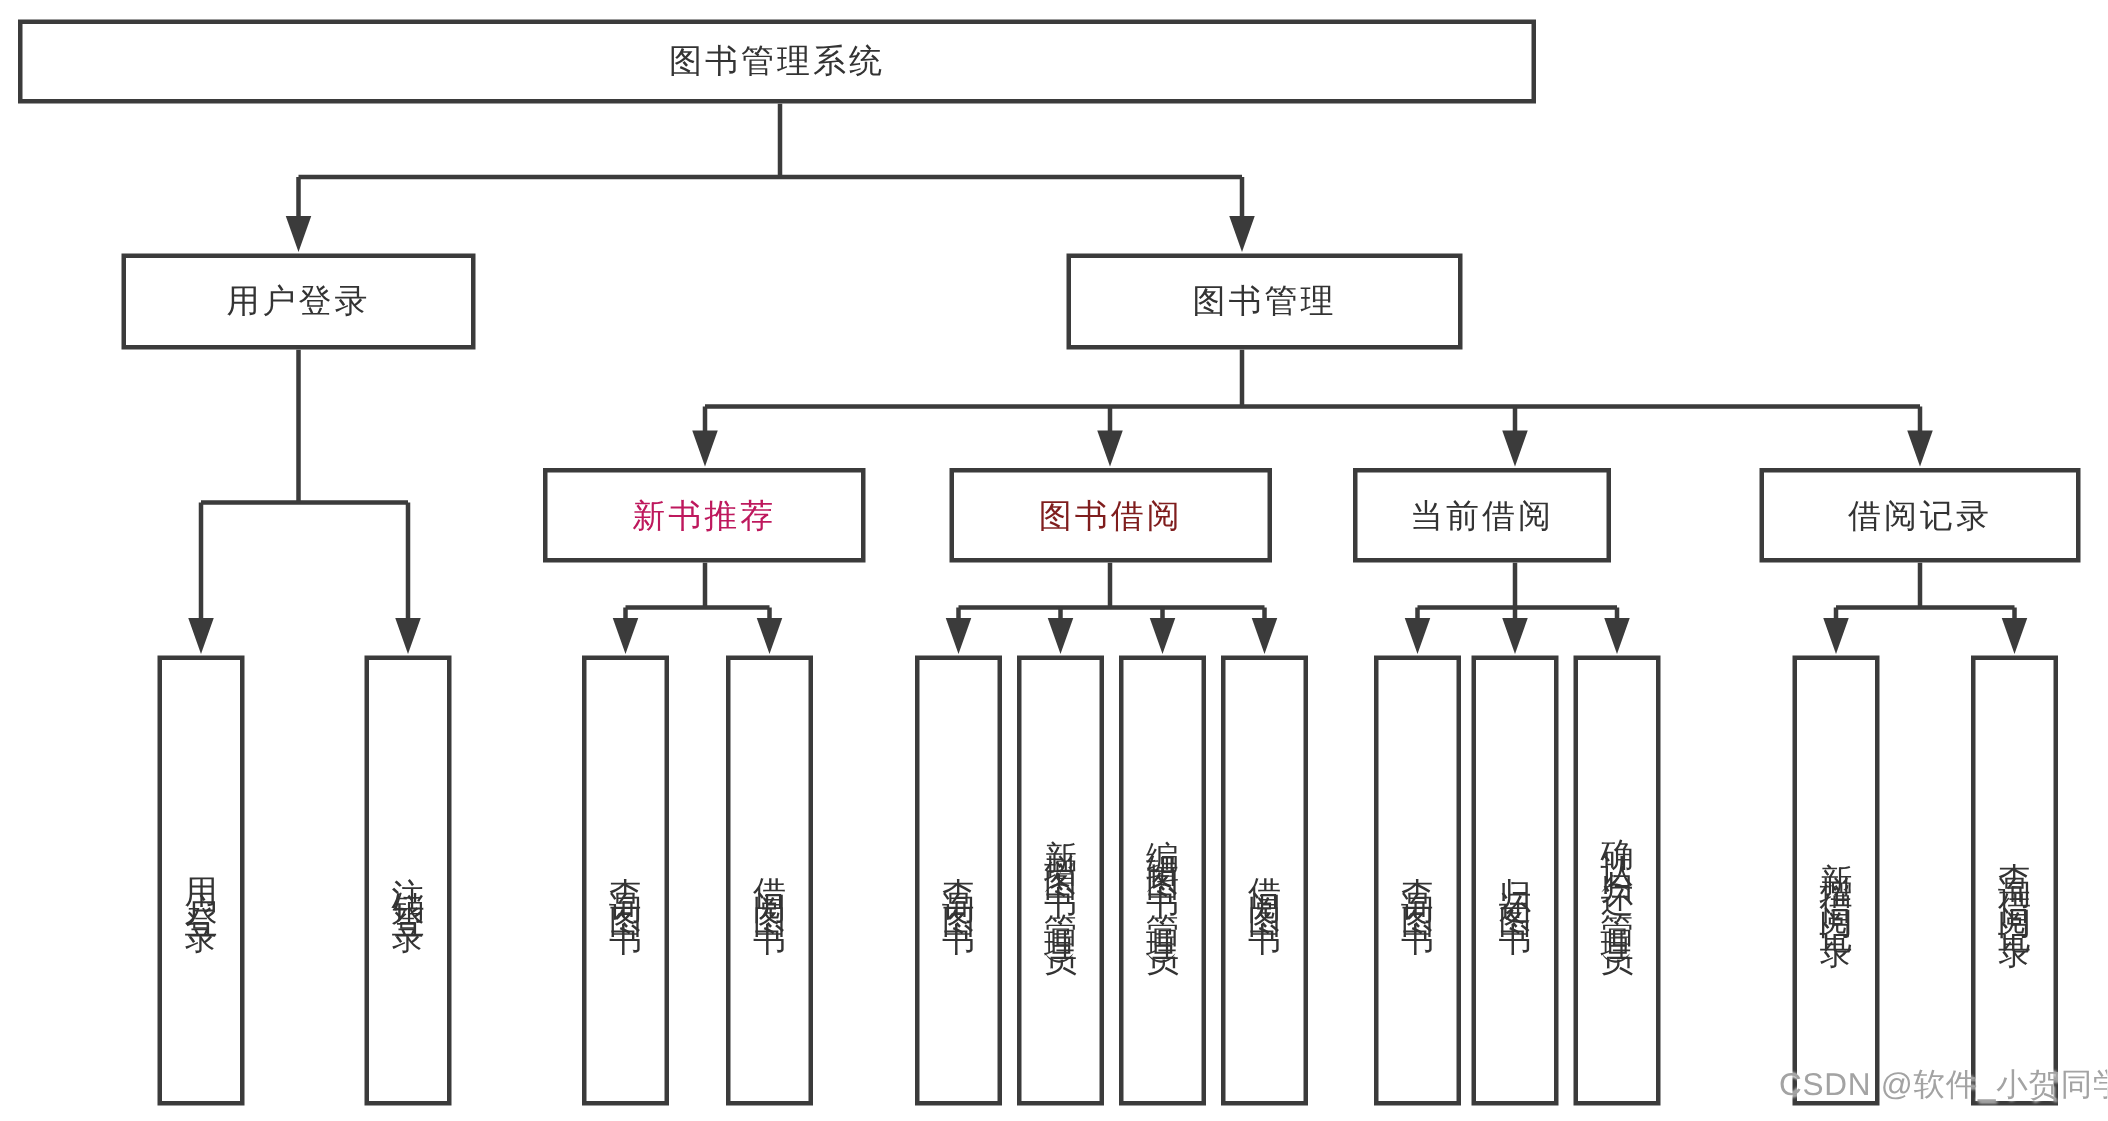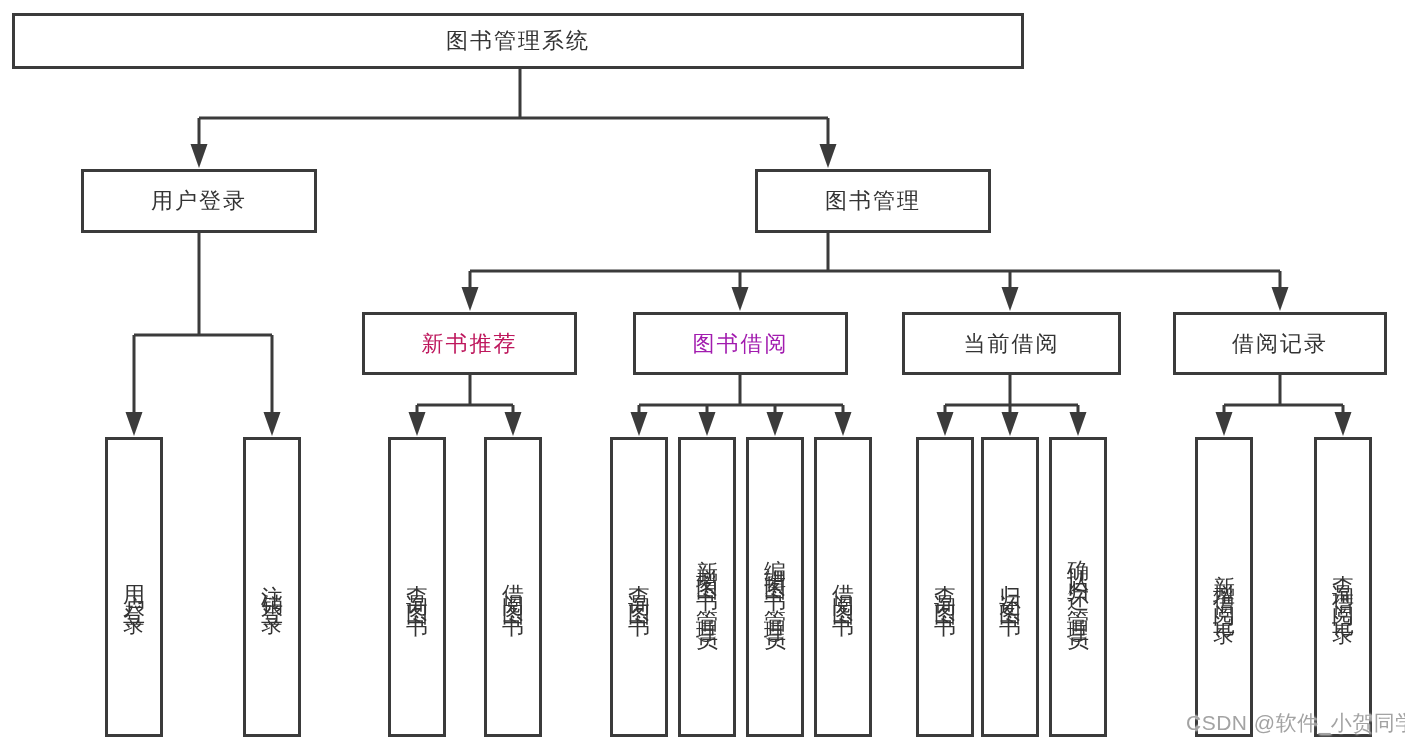--- a/index.html
+++ b/index.html
@@ -100,25 +100,25 @@
     <polygon points="936.5,412 953.5,412 945,436" style="fill: rgb(59, 59, 59);"></polygon>
     <polygon points="1001.5,412 1018.5,412 1010,436" style="fill: rgb(59, 59, 59);"></polygon>
     <polygon points="1069.5,412 1086.5,412 1078,436" style="fill: rgb(59, 59, 59);"></polygon>
     <polygon points="1215.5,412 1232.5,412 1224,436" style="fill: rgb(59, 59, 59);"></polygon>
     <polygon points="1334.5,412 1351.5,412 1343,436" style="fill: rgb(59, 59, 59);"></polygon>
   </svg>
 
   <div class="hnode" style="left: 12px; top: 13px; width: 1012px; height: 56px; color: rgb(51, 51, 51); border-color: rgb(59, 59, 59);">图书管理系统</div>
 
   <div class="hnode" style="left: 81px; top: 169px; width: 236px; height: 64px; color: rgb(51, 51, 51); border-color: rgb(59, 59, 59);">用户登录</div>
-  <div class="hnode" style="left: 711px; top: 169px; width: 236px; height: 64px; color: rgb(51, 51, 51); border-color: rgb(59, 59, 59); margin-left: 44px;">图书管理</div>
+  <div class="hnode" style="left: 711px; top: 169px; width: 264px; height: 64px; color: rgb(51, 51, 51); border-color: rgb(59, 59, 59);">图书管理</div>
 
   <div class="hnode" style="left: 362px; top: 312px; width: 215px; height: 63px; color: #be185d; border-color: rgb(59, 59, 59);">新书推荐</div>
-  <div class="hnode" style="left: 633px; top: 312px; width: 215px; height: 63px; color: #a21caf; border-color: rgb(59, 59, 59);">图书借阅</div>
-  <div class="hnode" style="left: 902px; top: 312px; width: 219px; height: 63px; color: rgb(51, 51, 51); border-color: rgb(59, 59, 59);">当前借阅</div>
+  <div class="hnode" style="left: 633px; top: 312px; width: 215px; height: 63px; color: #7f1d1d; border-color: rgb(59, 59, 59);">图书借阅</div>
+  <div class="hnode" style="left: 902px; top: 312px; width: 172px; height: 63px; color: rgb(51, 51, 51); border-color: rgb(59, 59, 59);">当前借阅</div>
   <div class="hnode" style="left: 1173px; top: 312px; width: 214px; height: 63px; color: rgb(51, 51, 51); border-color: rgb(59, 59, 59); text-align: center;">借阅记录</div>
 
   <div class="leaf" style="left:105px;">
     <span class="vtext" style="color: rgb(51, 51, 51); border-color: rgb(59, 59, 59);">用户登录</span>
   </div>
   <div class="leaf" style="left:243px;">
     <span class="vtext" style="color: rgb(51, 51, 51); border-color: rgb(59, 59, 59);">注销登录</span>
   </div>
 
   <div class="leaf" style="left:388px;">

